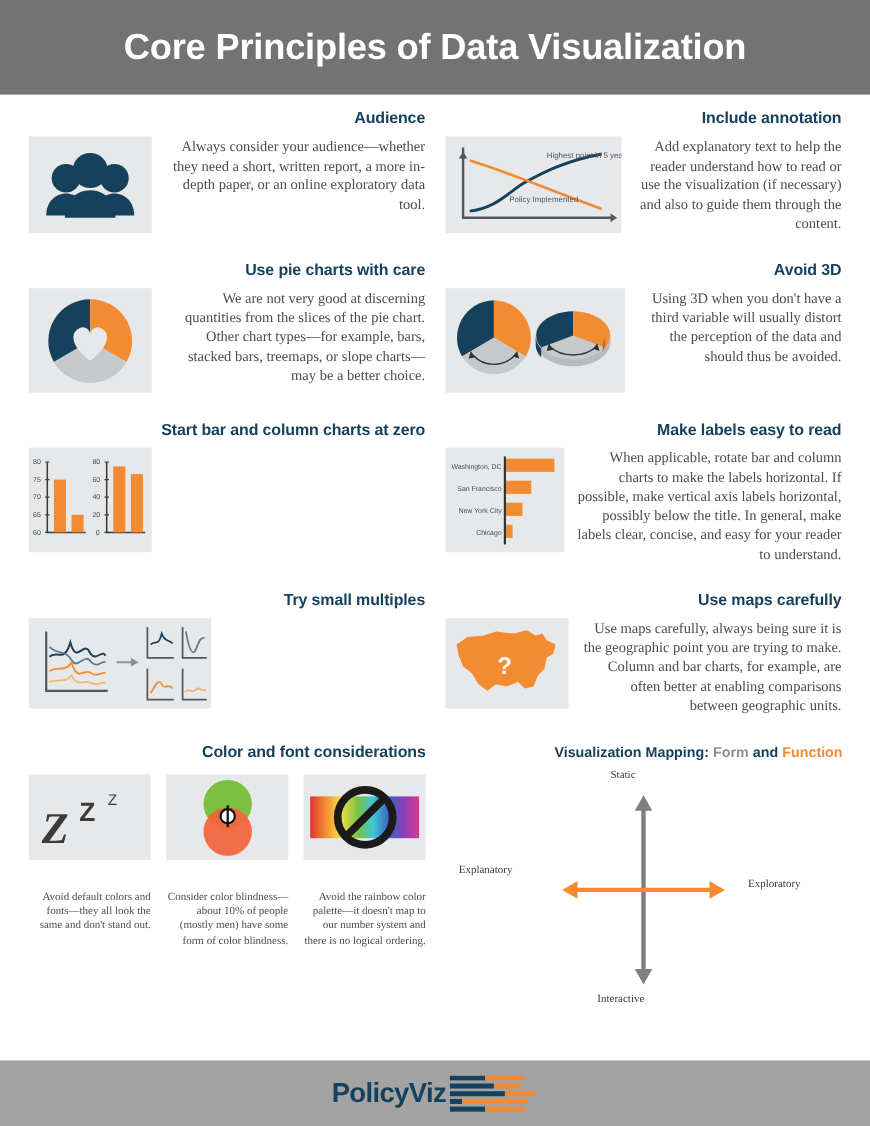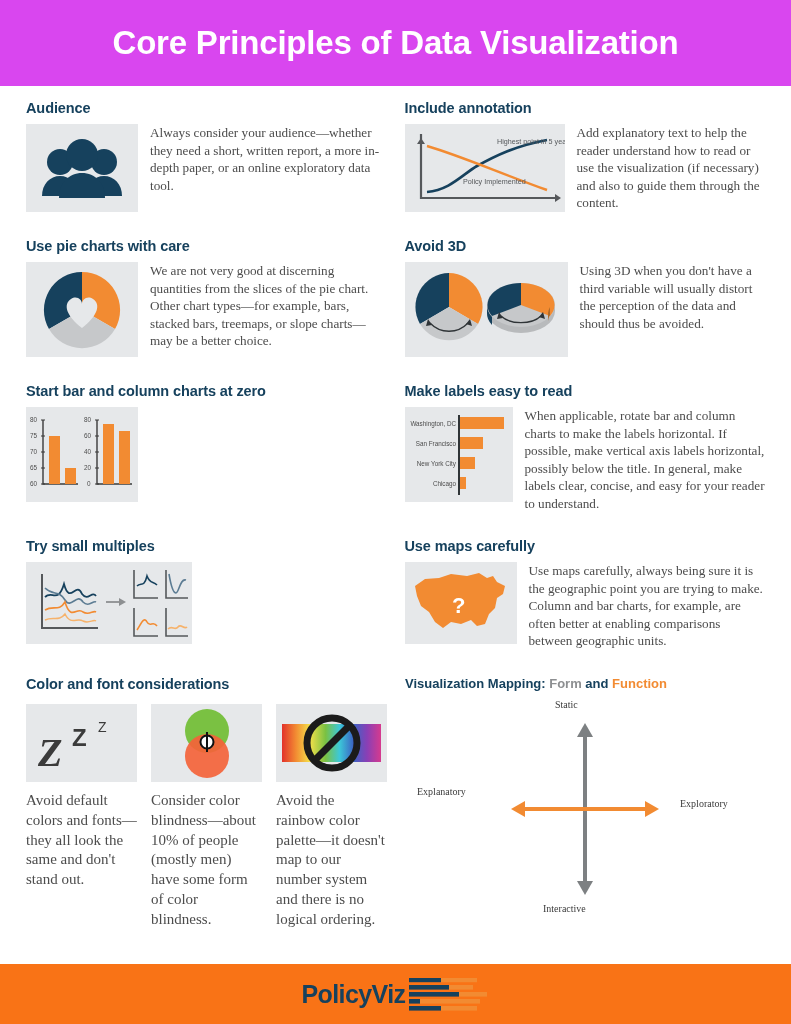--- a/index.html
+++ b/index.html
@@ -6,30 +6,30 @@
   body{
     width:791px;height:1024px;overflow:hidden;
     background:#ffffff;
     font-family:"Liberation Serif",serif;
     -webkit-font-smoothing:antialiased;
   }
   .page{position:relative;width:791px;height:1024px;background:#fff;}
 
   
   .header{
-    height:86px;background:#d946ef;display:flex;align-items:center;justify-content:center;
+    height:86px;background:#737373;display:flex;align-items:center;justify-content:center;
   }
   .header h1{
     margin:0;color:#ffffff;font-family:"Liberation Sans",sans-serif;
     font-size:33px;font-weight:bold;letter-spacing:-0.2px;
   }
 
   
   .content{padding:0 26px;box-sizing:border-box;}
-  .row{display:flex;gap:18px;}
+  .row{display:flex;gap:18px;text-align:right;}
   .col{width:361px;box-sizing:border-box;}
 
   .tip-title{
     font-family:"Liberation Sans",sans-serif;
     font-size:14.5px;font-weight:bold;color:#16415d;
     margin:0 0 8px 0;letter-spacing:-0.1px;
   }
   .tip-body{display:flex;gap:12px;align-items:flex-start;}
   .thumb{
     background:#e6e8ea;flex:0 0 auto;display:flex;align-items:center;justify-content:center;
@@ -38,40 +38,40 @@
   .tip-text{
     font-family:"Liberation Serif",serif;font-size:13.2px;line-height:1.33;
     color:#4c4c4c;flex:1 1 auto;
   }
 
   
   .trio{display:flex;gap:14px;}
   .trio-item{width:111px;}
   .trio-thumb{width:111px;height:78px;background:#e6e8ea;display:block;}
   .trio-cap{
-    font-family:"Liberation Serif",serif;font-size:15px;line-height:1.32;color:#4c4c4c;
-    margin-top:9px;
+    font-family:"Liberation Serif",serif;font-size:10px;line-height:1.32;color:#4c4c4c;
+    margin-top:27px;
   }
 
   
   .map-title{
     font-family:"Liberation Sans",sans-serif;font-size:13px;font-weight:bold;margin:0 0 6px 0;
     color:#16415d;
   }
   .map-title .form{color:#8d8f91;}
   .map-title .func{color:#f28b32;}
   .quad{position:relative;width:361px;height:215px;}
   .quad-label{
     position:absolute;font-family:"Liberation Serif",serif;font-size:10px;color:#3b3b3b;
     white-space:nowrap;
   }
 
   
   .footer{
-    position:absolute;left:0;bottom:0;width:791px;height:60px;background:#f97316;
+    position:absolute;left:0;bottom:0;width:791px;height:60px;background:#a3a3a3;
     display:flex;align-items:center;justify-content:center;gap:2px;
   }
   .footer-word{
     font-family:"Liberation Sans",sans-serif;font-weight:bold;font-size:25px;color:#16415d;
     letter-spacing:-0.6px;
   }
   svg{display:block;}
 </style>
 </head>
 <body>

